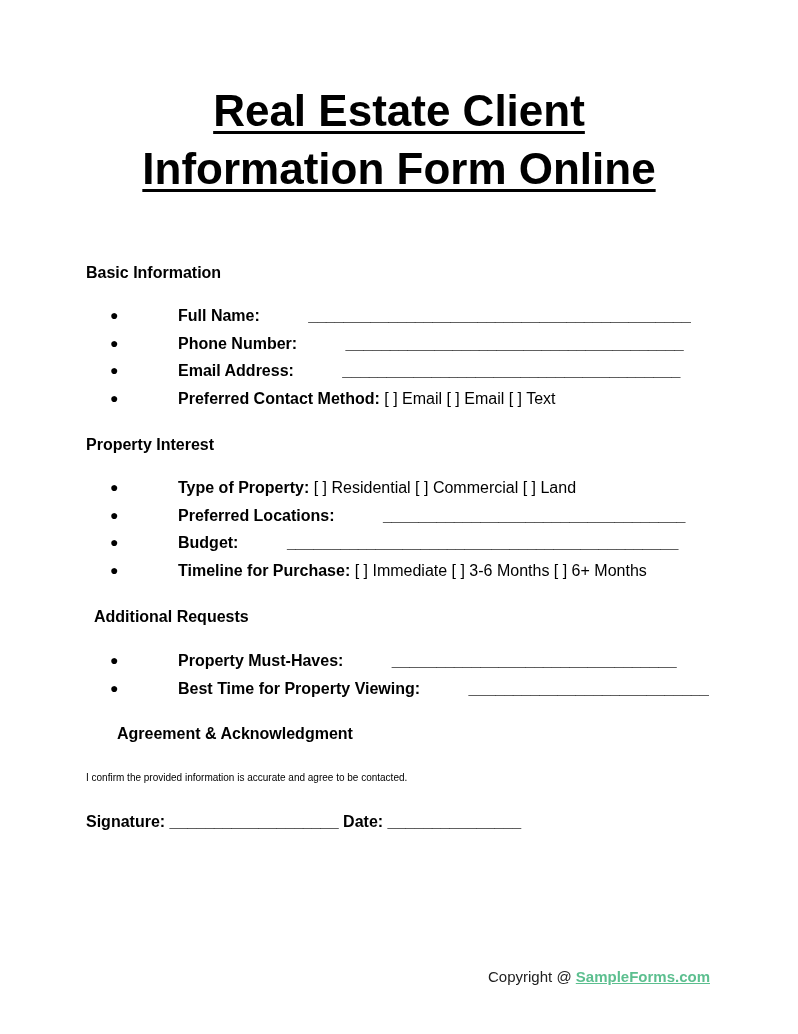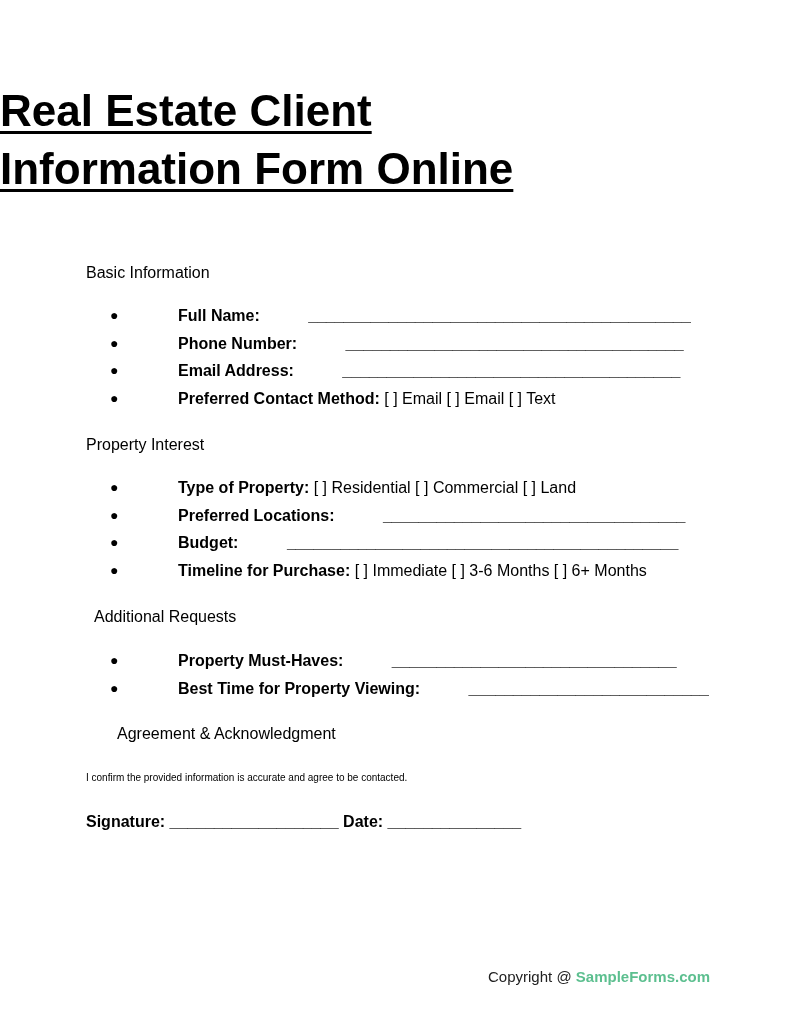--- a/index.html
+++ b/index.html
@@ -1,29 +1,29 @@
 <!DOCTYPE html>
 <html><head>
 <meta charset="utf-8">
 <style>
   html, body { margin: 0; padding: 0; background: #ffffff; }
   body { width: 798px; height: 1034px; position: relative; overflow: hidden;
          font-family: "Liberation Sans", sans-serif; color: #000; }
-  .title { position: absolute; left: 0; width: 798px; top: 82px; 
+  .title { position: absolute; left: 0; width: 798px; top: 82px; text-align: center;
            font-weight: bold; font-size: 44px; line-height: 58px; }
   .title span { text-decoration: underline; text-decoration-thickness: 3px; text-underline-offset: 5px; }
-  .heading { position: absolute; left: 86px; font-weight: normal; font-size: 16px; line-height: 20px; }
+  .heading { position: absolute; left: 86px; font-weight: bold; font-size: 16px; line-height: 20px; }
   .list { position: absolute; left: 108px; margin: 0; padding: 0; list-style: none; }
   .list li { position: relative; padding-left: 26px; font-size: 16px; line-height: 27.6px; white-space: nowrap; }
   .list li .bullet { position: absolute; left: 2px; top: 0; font-size: 14px; }
   .lbl { font-weight: bold; margin-left: 44px; }
   .para { position: absolute; left: 86px; font-size: 10px; line-height: 20px; }
   .sig { position: absolute; left: 86px; font-size: 16px; line-height: 20px; font-weight: bold; }
   .footer { position: absolute; right: 88px; top: 967px; font-size: 15px; line-height: 20px; color: #222; }
-  .footer a { color: #5cbf8f; font-weight: bold; }
+  .footer a { color: #5cbf8f; font-weight: bold; text-decoration: underline; }
 </style>
 </head>
 <body>
 
 <div class="title">
   <span>Real Estate Client</span><br>
   <span>Information Form Online</span>
 </div>
 
 <div class="heading" style="top:263px;">Basic Information</div>

